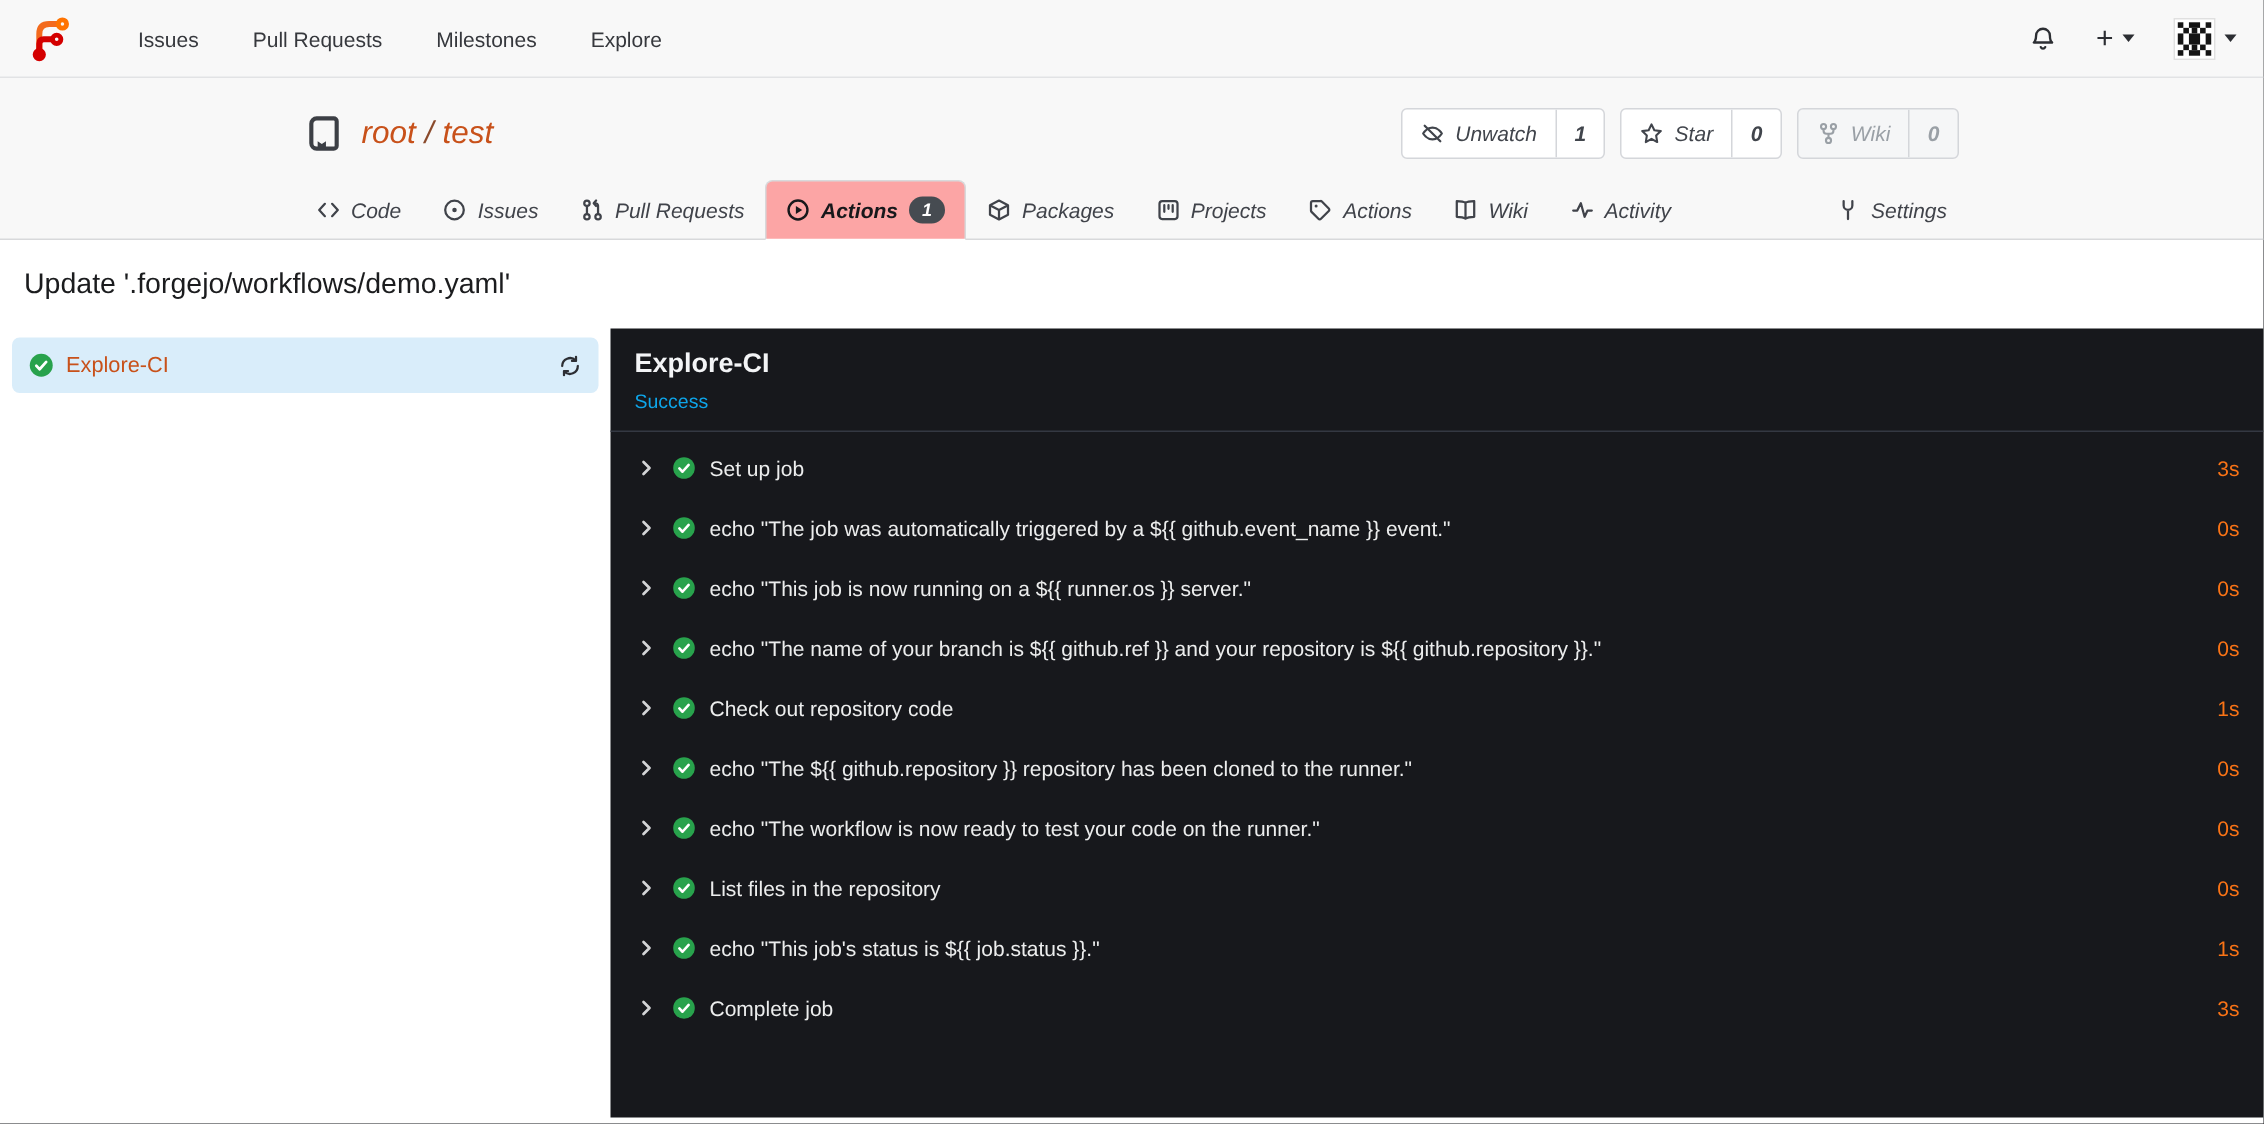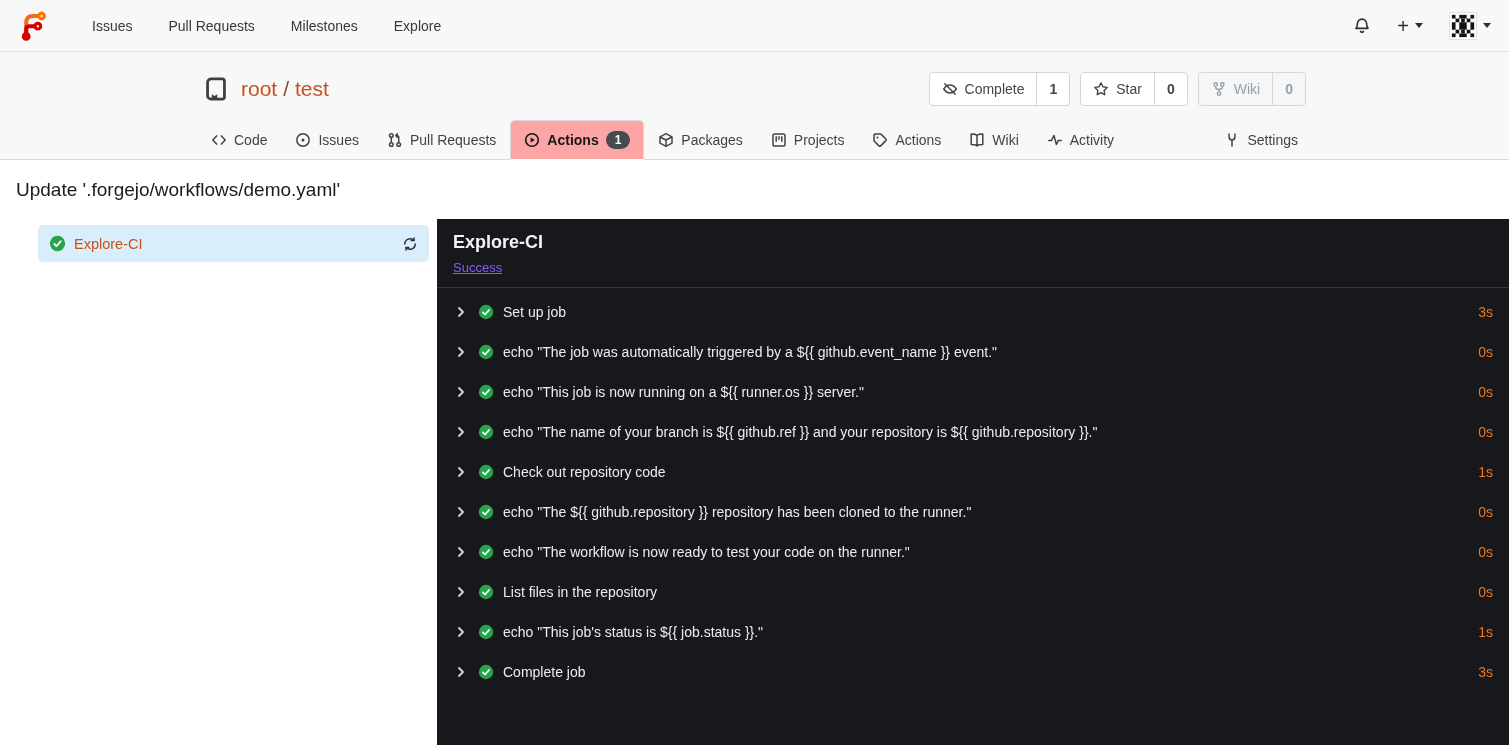--- a/index.html
+++ b/index.html
@@ -17,21 +17,21 @@
   }
   .brand { display:flex; align-items:center; margin-right:28px; cursor:pointer; }
   .nav-links { display:flex; align-items:center; gap:8px; }
   .nav-item { padding:8px 14px; color:#36383d; cursor:pointer; }
   .nav-right { margin-left:auto; display:flex; align-items:center; gap:26px; }
   .nav-icon-btn { display:flex; align-items:center; gap:6px; color:#2c2e33; cursor:pointer; }
   .caret { width:0; height:0; border-left:4px solid transparent; border-right:4px solid transparent; border-top:5px solid #2c2e33; }
   .avatar-box { border:1px solid #e0e0e0; background:#fff; }
 
   
-  .repo-header { background:#f8f8f8; }
+  .repo-header { background:#f8f8f8;font-style:italic; }
   .container { width:1115px; margin:0 auto; }
   .repo-title-row { display:flex; align-items:center; padding:20px 6px 14px 6px; }
   .repo-icon { color:#3c3f45; margin-right:12px; }
   .repo-name { font-size:21px; }
   .repo-name a { text-decoration:none; color:#c8511a; cursor:pointer; }
   .repo-sep { color:#8a4a2c; margin:0 6px; }
   .repo-buttons { margin-left:auto; display:flex; gap:10px; }
   .btn-group { display:flex; border:1px solid #d4d6da; border-radius:4px; background:#fff; overflow:hidden; height:34px; }
   .btn-main { display:flex; align-items:center; gap:7px; padding:0 12px; color:#41454c; cursor:pointer; }
   .btn-count { display:flex; align-items:center; padding:0 12px; border-left:1px solid #d4d6da; color:#41454c; font-weight:600; cursor:pointer; }
@@ -51,33 +51,33 @@
   .tab-badge {
     background:#464b51; color:#fff; font-size:12px; font-weight:600;
     padding:2px 9px; border-radius:10px; line-height:14px;
   }
   .tab-settings { margin-left:auto; }
 
   
   .page-title { font-size:19px; font-weight:400; padding:19px 16px 18px 16px; color:#1b1c1e; }
 
   
-  .run-view { display:flex; height:526px;padding-left:30px; }
+  .run-view { display:flex; height:526px; }
   .run-sidebar { width:407px; padding:6px 8px; background:#fff; }
   .job-item {
     display:flex; align-items:center; gap:8px; background:#d9edfa;
     border-radius:5px; padding:10px 11px; cursor:pointer;
   }
   .job-name { color:#c8511a; font-size:14.5px; }
   .job-refresh { margin-left:auto; color:#2c2e33; cursor:pointer; display:flex; }
 
   .run-panel { flex:1; background:#17181c; color:#e6e7e9; display:flex; flex-direction:column; }
   .panel-header { padding:13px 16px 12px 16px; border-bottom:1px solid #343842; }
   .panel-title { font-size:18px; font-weight:600; color:#f3f4f6; }
-  .panel-status { font-size:13px; color:#8b5cf6; margin-top:7px;text-decoration:underline; }
+  .panel-status { font-size:13px; color:#0ea5e9; margin-top:7px; }
   .steps { padding-top:4px; }
   .step-row { height:40px; display:flex; align-items:center; padding:0 16px; gap:9px; cursor:pointer; }
   .step-chev { color:#d3d4d6; display:flex; }
   .step-check { display:flex; }
   .step-label { font-size:14px; color:#eceded; }
   .step-dur { margin-left:auto; font-size:14px; color:#f97316; }
 </style>
 </head>
 <body>
 
@@ -225,21 +225,21 @@
       </span>
       <span class="repo-name">
         <a>root</a><span class="repo-sep">/</span><a>test</a>
       </span>
       <span class="repo-buttons">
         <span class="btn-group">
           <span class="btn-main">
             <svg class="ic" width="16" height="16">
                 <use href="#sym-eye-slash"></use>
               </svg>
-            <span>Complete</span>
+            <span>Unwatch</span>
           </span>
           <span class="btn-count">1</span>
         </span>
         <span class="btn-group">
           <span class="btn-main">
             <svg class="ic" width="16" height="16">
                 <use href="#sym-star"></use>
               </svg>
             <span>Star</span>
           </span>

